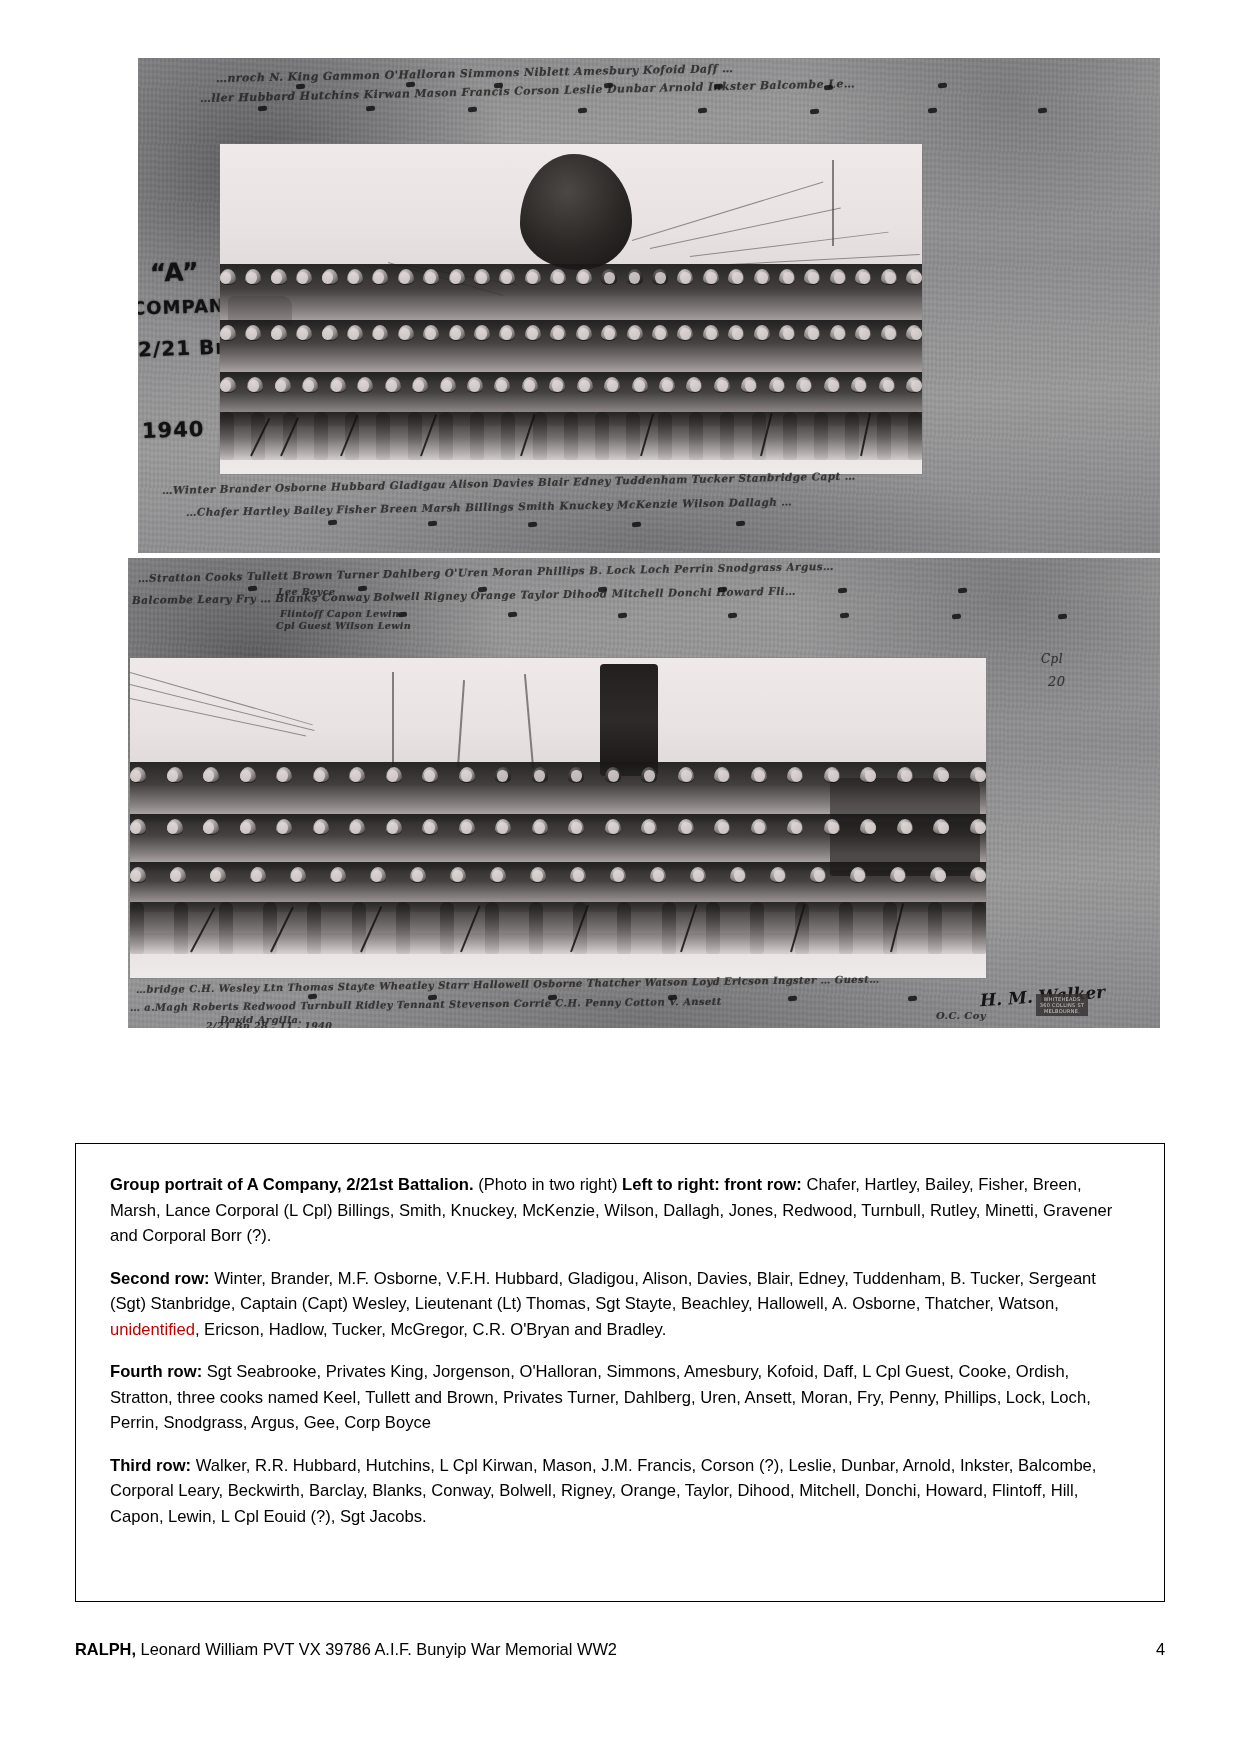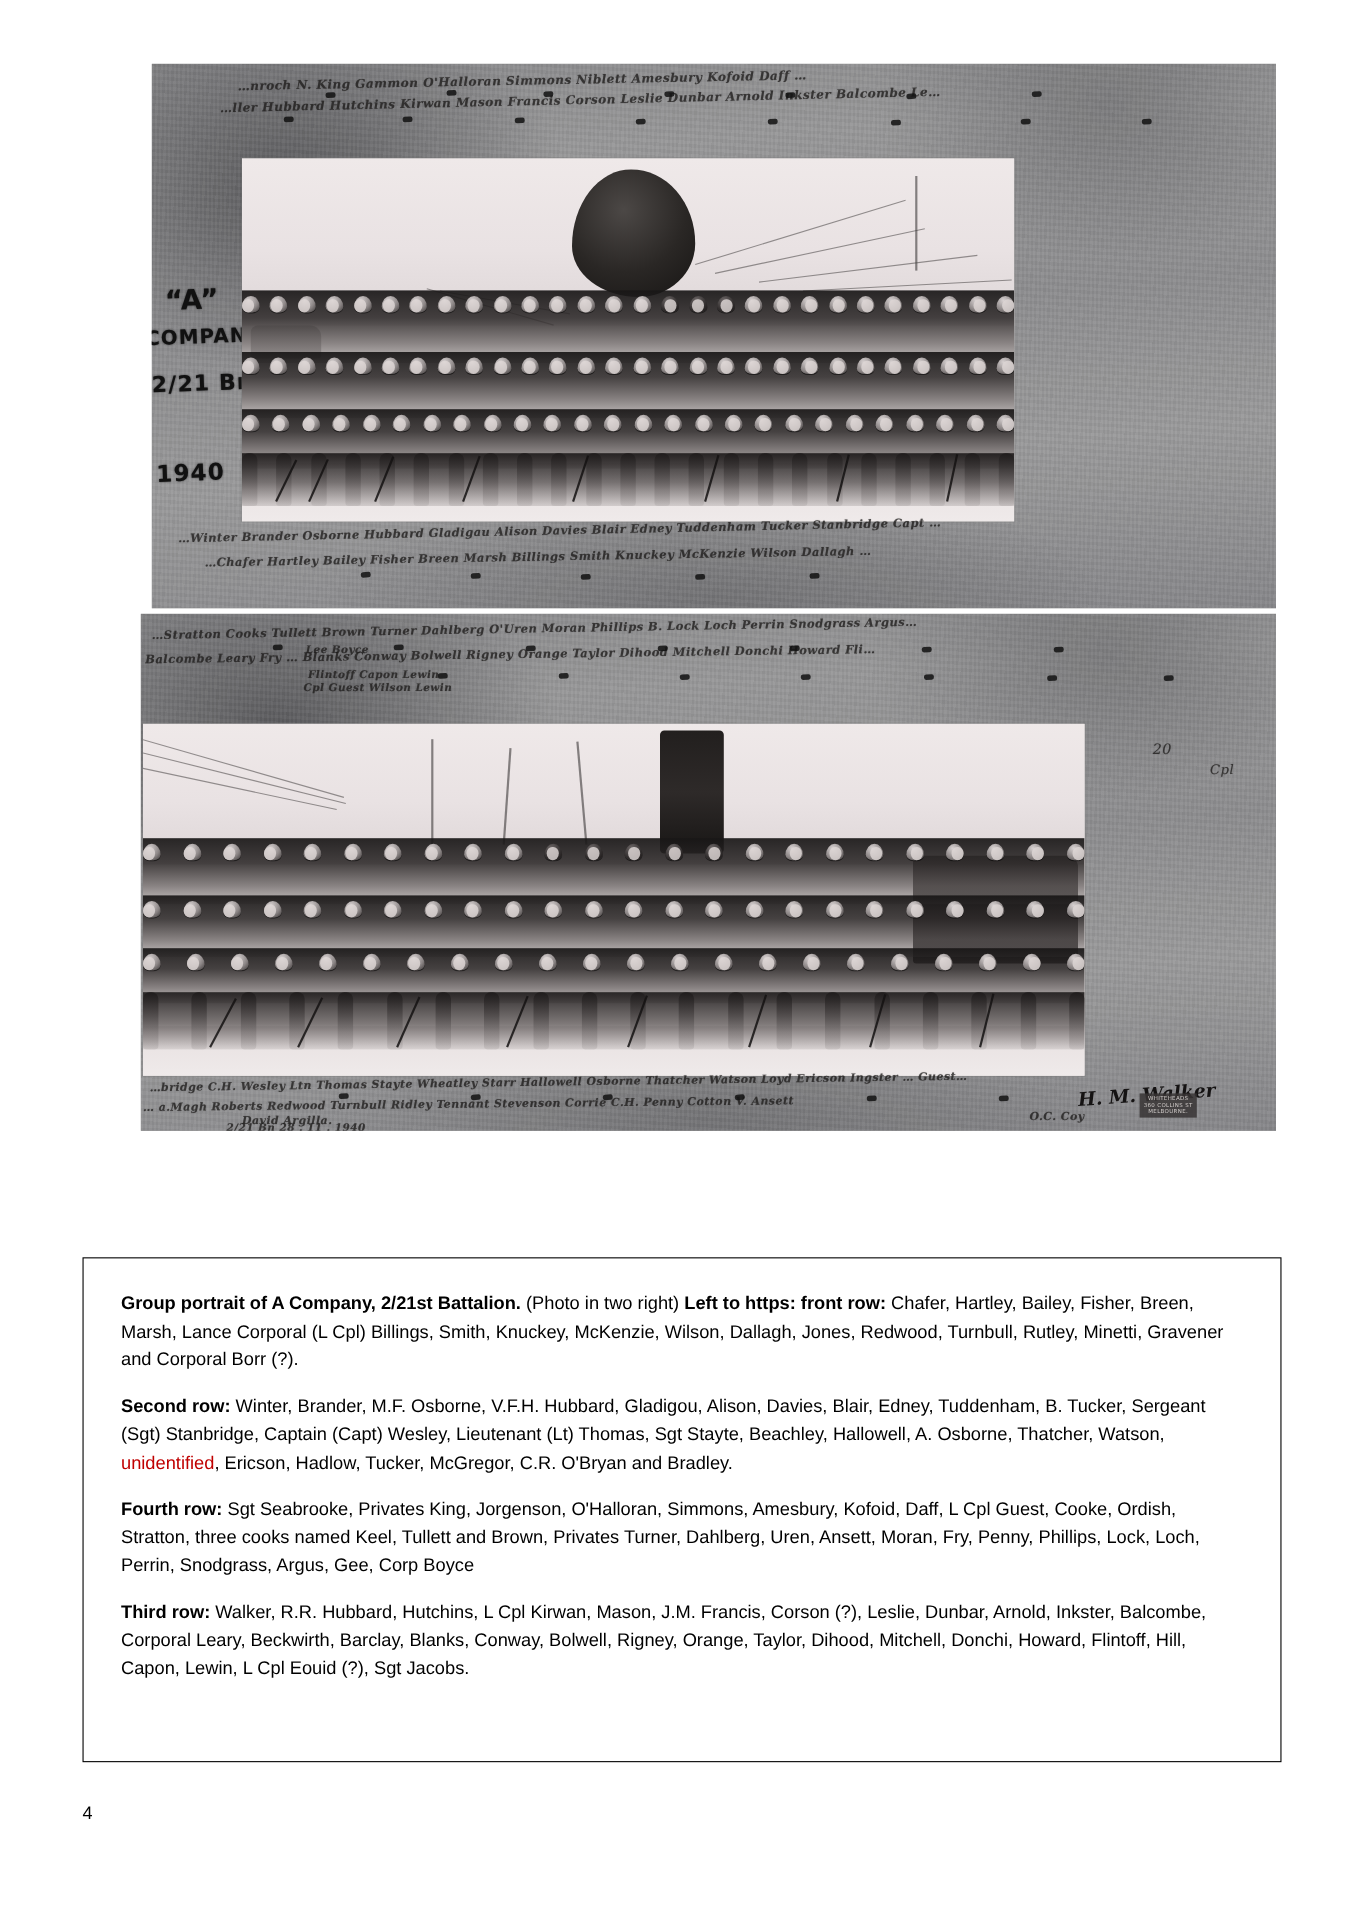--- a/index.html
+++ b/index.html
@@ -543,21 +543,21 @@
   <div class="dotmark" style="left:710px; top:30px;"></div>
   <div class="dotmark" style="left:830px; top:30px;"></div>
   <div class="dotmark" style="left:270px; top:54px;"></div>
   <div class="dotmark" style="left:380px; top:54px;"></div>
   <div class="dotmark" style="left:490px; top:55px;"></div>
   <div class="dotmark" style="left:600px; top:55px;"></div>
   <div class="dotmark" style="left:712px; top:55px;"></div>
   <div class="dotmark" style="left:824px; top:56px;"></div>
   <div class="dotmark" style="left:930px; top:56px;"></div>
 
-  <div class="script" style="left:972px; top:94px; font-size:12px;margin-top:41px;">Cpl</div>
+  <div class="script" style="left:913px; top:94px; font-size:12px;">Cpl</div>
   <div class="script" style="left:920px; top:116px; font-size:13px;">20</div>
 
   <div class="print" style="left:2px; top:100px; width:856px; height:320px;">
     <div class="sky" style="height:40%;"></div>
     <div class="ground" style="height:14%;"></div>
 
     <div class="tree" style="left:470px; top:6px; width:58px; height:112px; border-radius:4px; background:linear-gradient(180deg,#221f1e,#2e2a29 50%,#181615);"></div>
     <div class="pole" style="left:262px; top:14px; height:96px;"></div>
     <div class="pole" style="left:330px; top:22px; height:88px; transform:rotate(4deg);"></div>
     <div class="pole" style="left:398px; top:16px; height:94px; transform:rotate(-5deg);"></div>
@@ -776,21 +776,24 @@
 MELBOURNE.</div>
   <div class="dotmark" style="left:180px; top:436px;"></div>
   <div class="dotmark" style="left:300px; top:437px;"></div>
   <div class="dotmark" style="left:420px; top:437px;"></div>
   <div class="dotmark" style="left:540px; top:437px;"></div>
   <div class="dotmark" style="left:660px; top:438px;"></div>
   <div class="dotmark" style="left:780px; top:438px;"></div>
 </div>
 
 <div class="caption-box">
-  <p id="cap0"><b>Group portrait of A Company, 2/21st Battalion.</b><span> (Photo in two right) </span><b>Left to https: front row:</b><span> Chafer, Hartley, Bailey, Fisher, Breen, Marsh, Lance Corporal (L Cpl) Billings, Smith, Knuckey, McKenzie, Wilson, Dallagh, Jones, Redwood, Turnbull, Rutley, Minetti, Gravener and Corporal Borr (?).</span></p>
+  <p id="cap0"><b>Group portrait of A Company, 2/21st Battalion.</b><span> (Photo in two right) </span><b>Left to right: front row:</b><span> Chafer, Hartley, Bailey, Fisher, Breen, Marsh, Lance Corporal (L Cpl) Billings, Smith, Knuckey, McKenzie, Wilson, Dallagh, Jones, Redwood, Turnbull, Rutley, Minetti, Gravener and Corporal Borr (?).</span></p>
   <p id="cap1"><b>Second row:</b><span> Winter, Brander, M.F. Osborne, V.F.H. Hubbard, Gladigou, Alison, Davies, Blair, Edney, Tuddenham, B. Tucker, Sergeant (Sgt) Stanbridge, Captain (Capt) Wesley, Lieutenant (Lt) Thomas, Sgt Stayte, Beachley, Hallowell, A. Osborne, Thatcher, Watson, </span><span class="unid">unidentified</span><span>, Ericson, Hadlow, Tucker, McGregor, C.R. O'Bryan and Bradley.</span></p>
   <p id="cap3"><b>Fourth row:</b><span> Sgt Seabrooke, Privates King, Jorgenson, O'Halloran, Simmons, Amesbury, Kofoid, Daff, L Cpl Guest, Cooke, Ordish, Stratton, three cooks named Keel, Tullett and Brown, Privates Turner, Dahlberg, Uren, Ansett, Moran, Fry, Penny, Phillips, Lock, Loch, Perrin, Snodgrass, Argus, Gee, Corp Boyce</span></p>
   <p id="cap2"><b>Third row:</b><span> Walker, R.R. Hubbard, Hutchins, L Cpl Kirwan, Mason, J.M. Francis, Corson (?), Leslie, Dunbar, Arnold, Inkster, Balcombe, Corporal Leary, Beckwirth, Barclay, Blanks, Conway, Bolwell, Rigney, Orange, Taylor, Dihood, Mitchell, Donchi, Howard, Flintoff, Hill, Capon, Lewin, L Cpl Eouid (?), Sgt Jacobs.</span></p>
 </div>
 
 <div class="footer">
+  <div class="left">
+    <b>RALPH,</b><span> Leonard William  PVT VX 39786 A.I.F. Bunyip War Memorial WW2</span>
+  </div>
   <div class="pageno">4</div>
 </div>
 
 </body></html>

